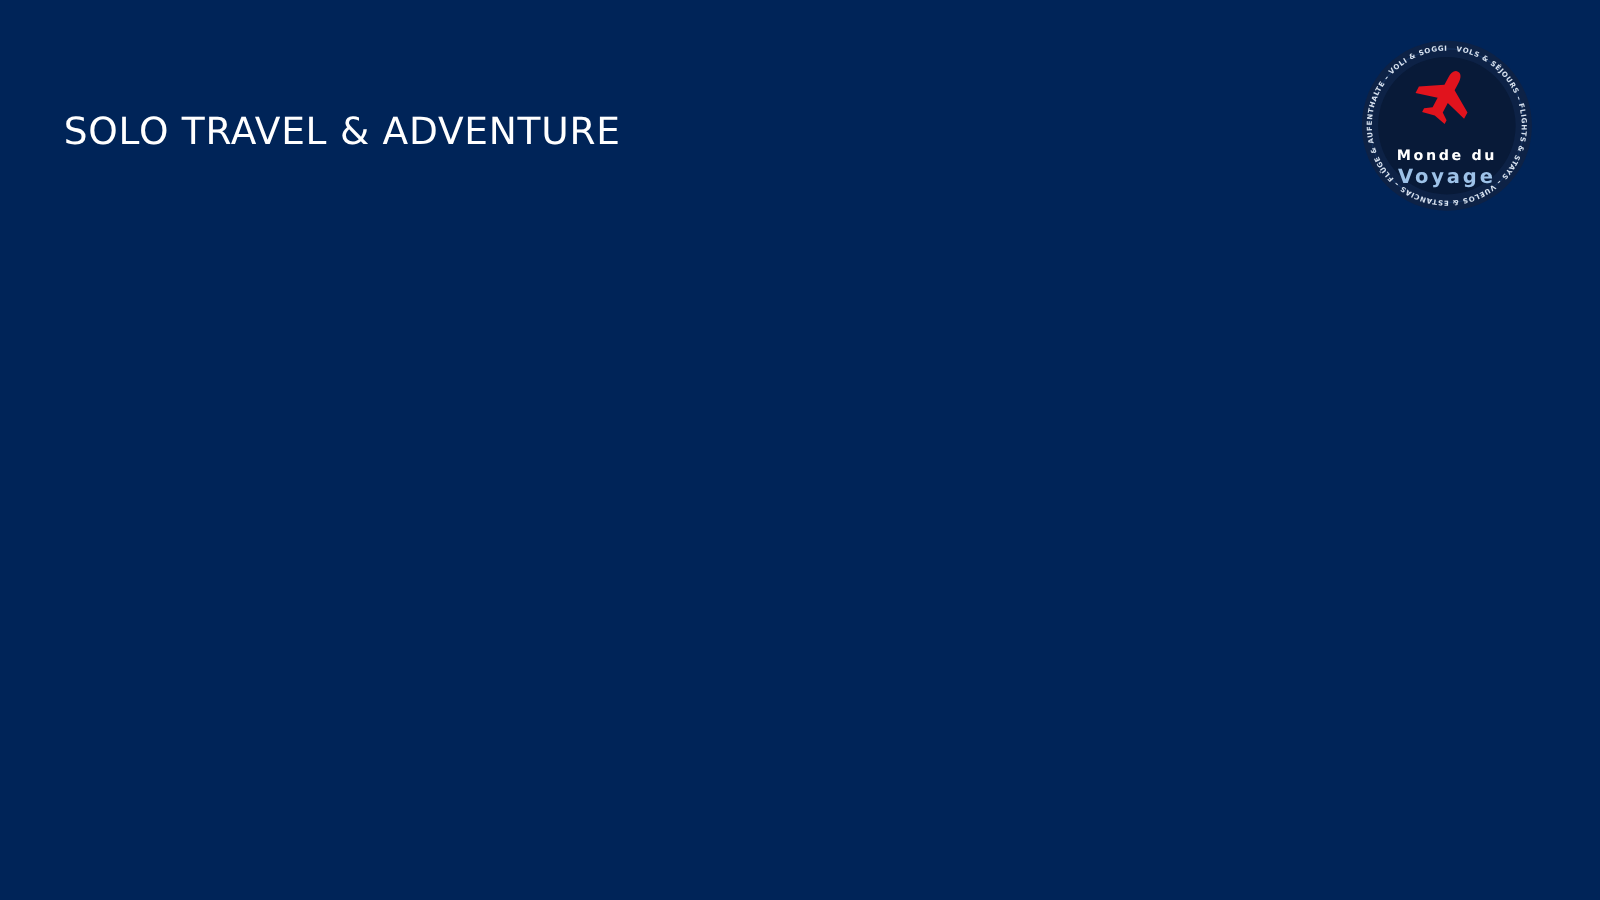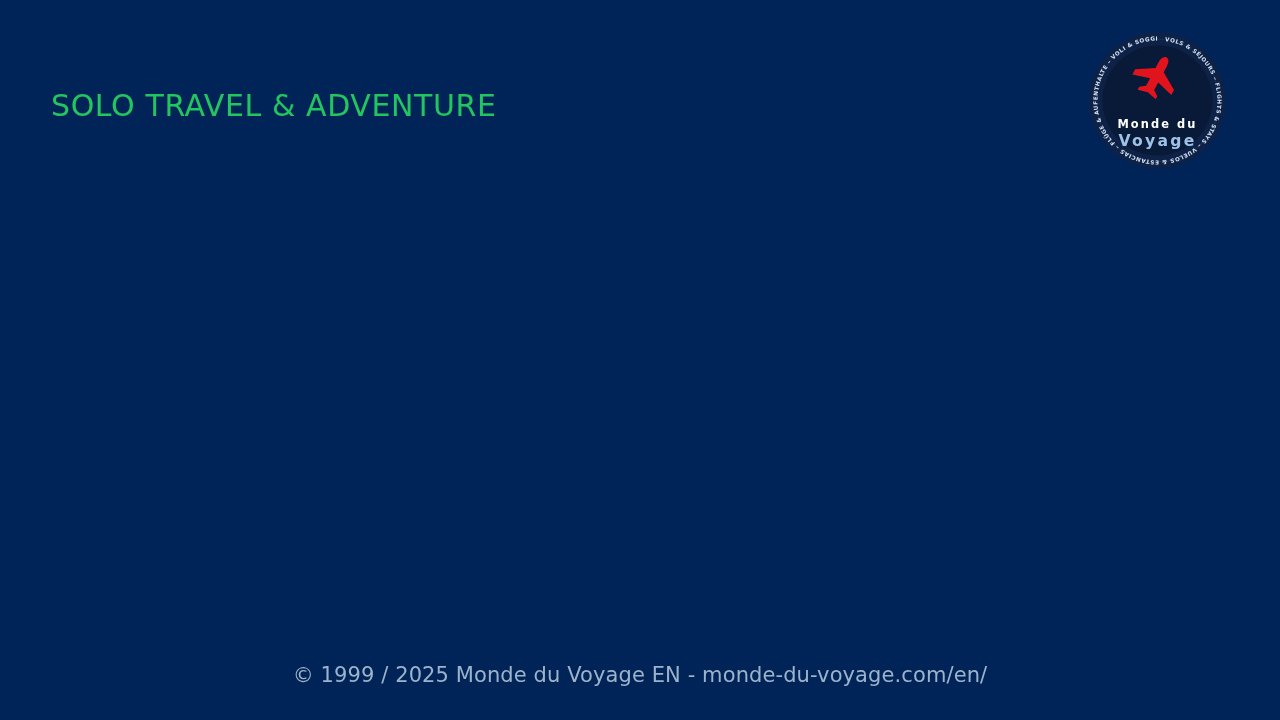--- a/index.html
+++ b/index.html
@@ -22,21 +22,21 @@
 
   
   .kicker {
     position: absolute;
     left: 51px;
     top: 88px;
     font-family: "DejaVu Sans", sans-serif;
     font-size: 30px;
     font-weight: 400;
     letter-spacing: 0.6px;
-    color: #22c55e;
+    color: #ffffff;
     white-space: nowrap;
   }
 
   
   .headline {
     position: absolute;
     left: 128px;
     top: 300px;
     width: 900px;
     font-family: "DejaVu Sans", sans-serif;
@@ -97,21 +97,20 @@
   }
 </style>
 </head>
 <body>
 
 <div class="slide">
 
   <div class="kicker">SOLO TRAVEL &amp; ADVENTURE</div>
 
 
-  <div class="footer">© 1999 / 2025 Monde du Voyage EN - monde-du-voyage.com/en/</div>
 
   <div class="logo">
     <svg viewBox="0 0 137 145" xmlns="http://www.w3.org/2000/svg">
       <defs>
         <path id="ringpath" d="M 68.5 12.5 a 60 60 0 1 1 -0.1 0"></path>
       </defs>
 
       <circle cx="68.5" cy="72.5" r="68" fill="#0d2246"></circle>
 
       <circle cx="68.5" cy="72.5" r="55" fill="#081a38"></circle>

